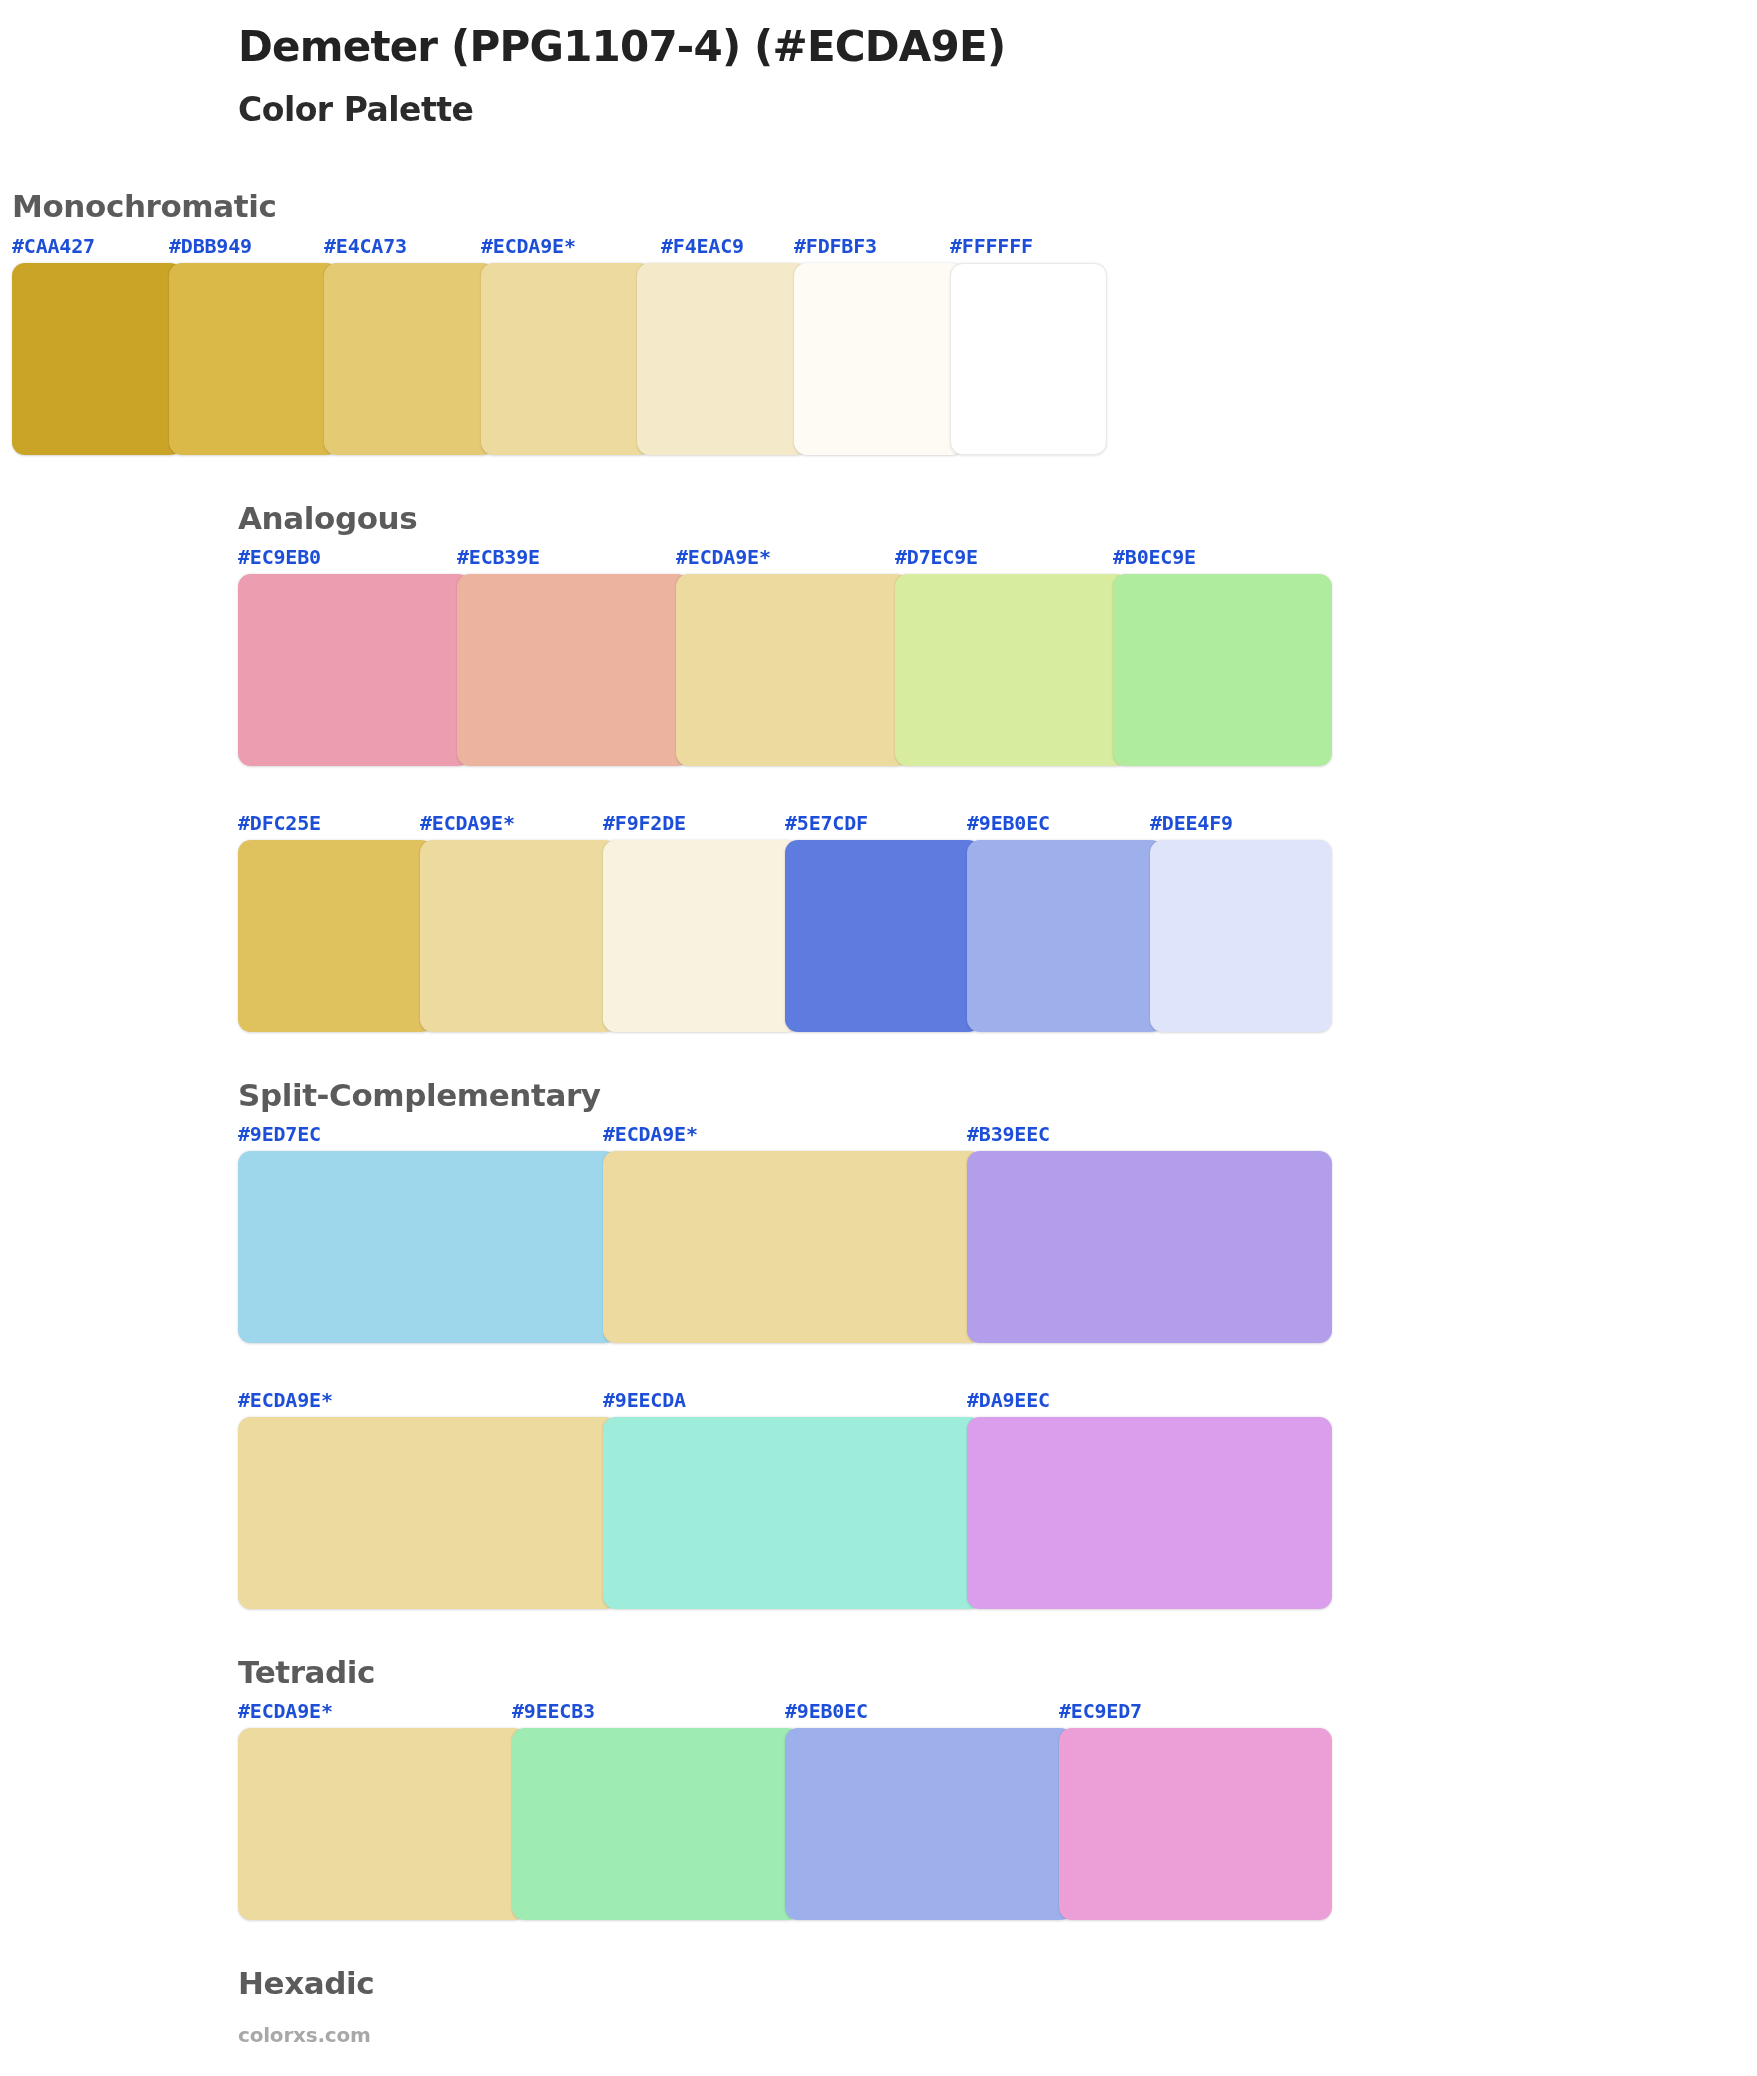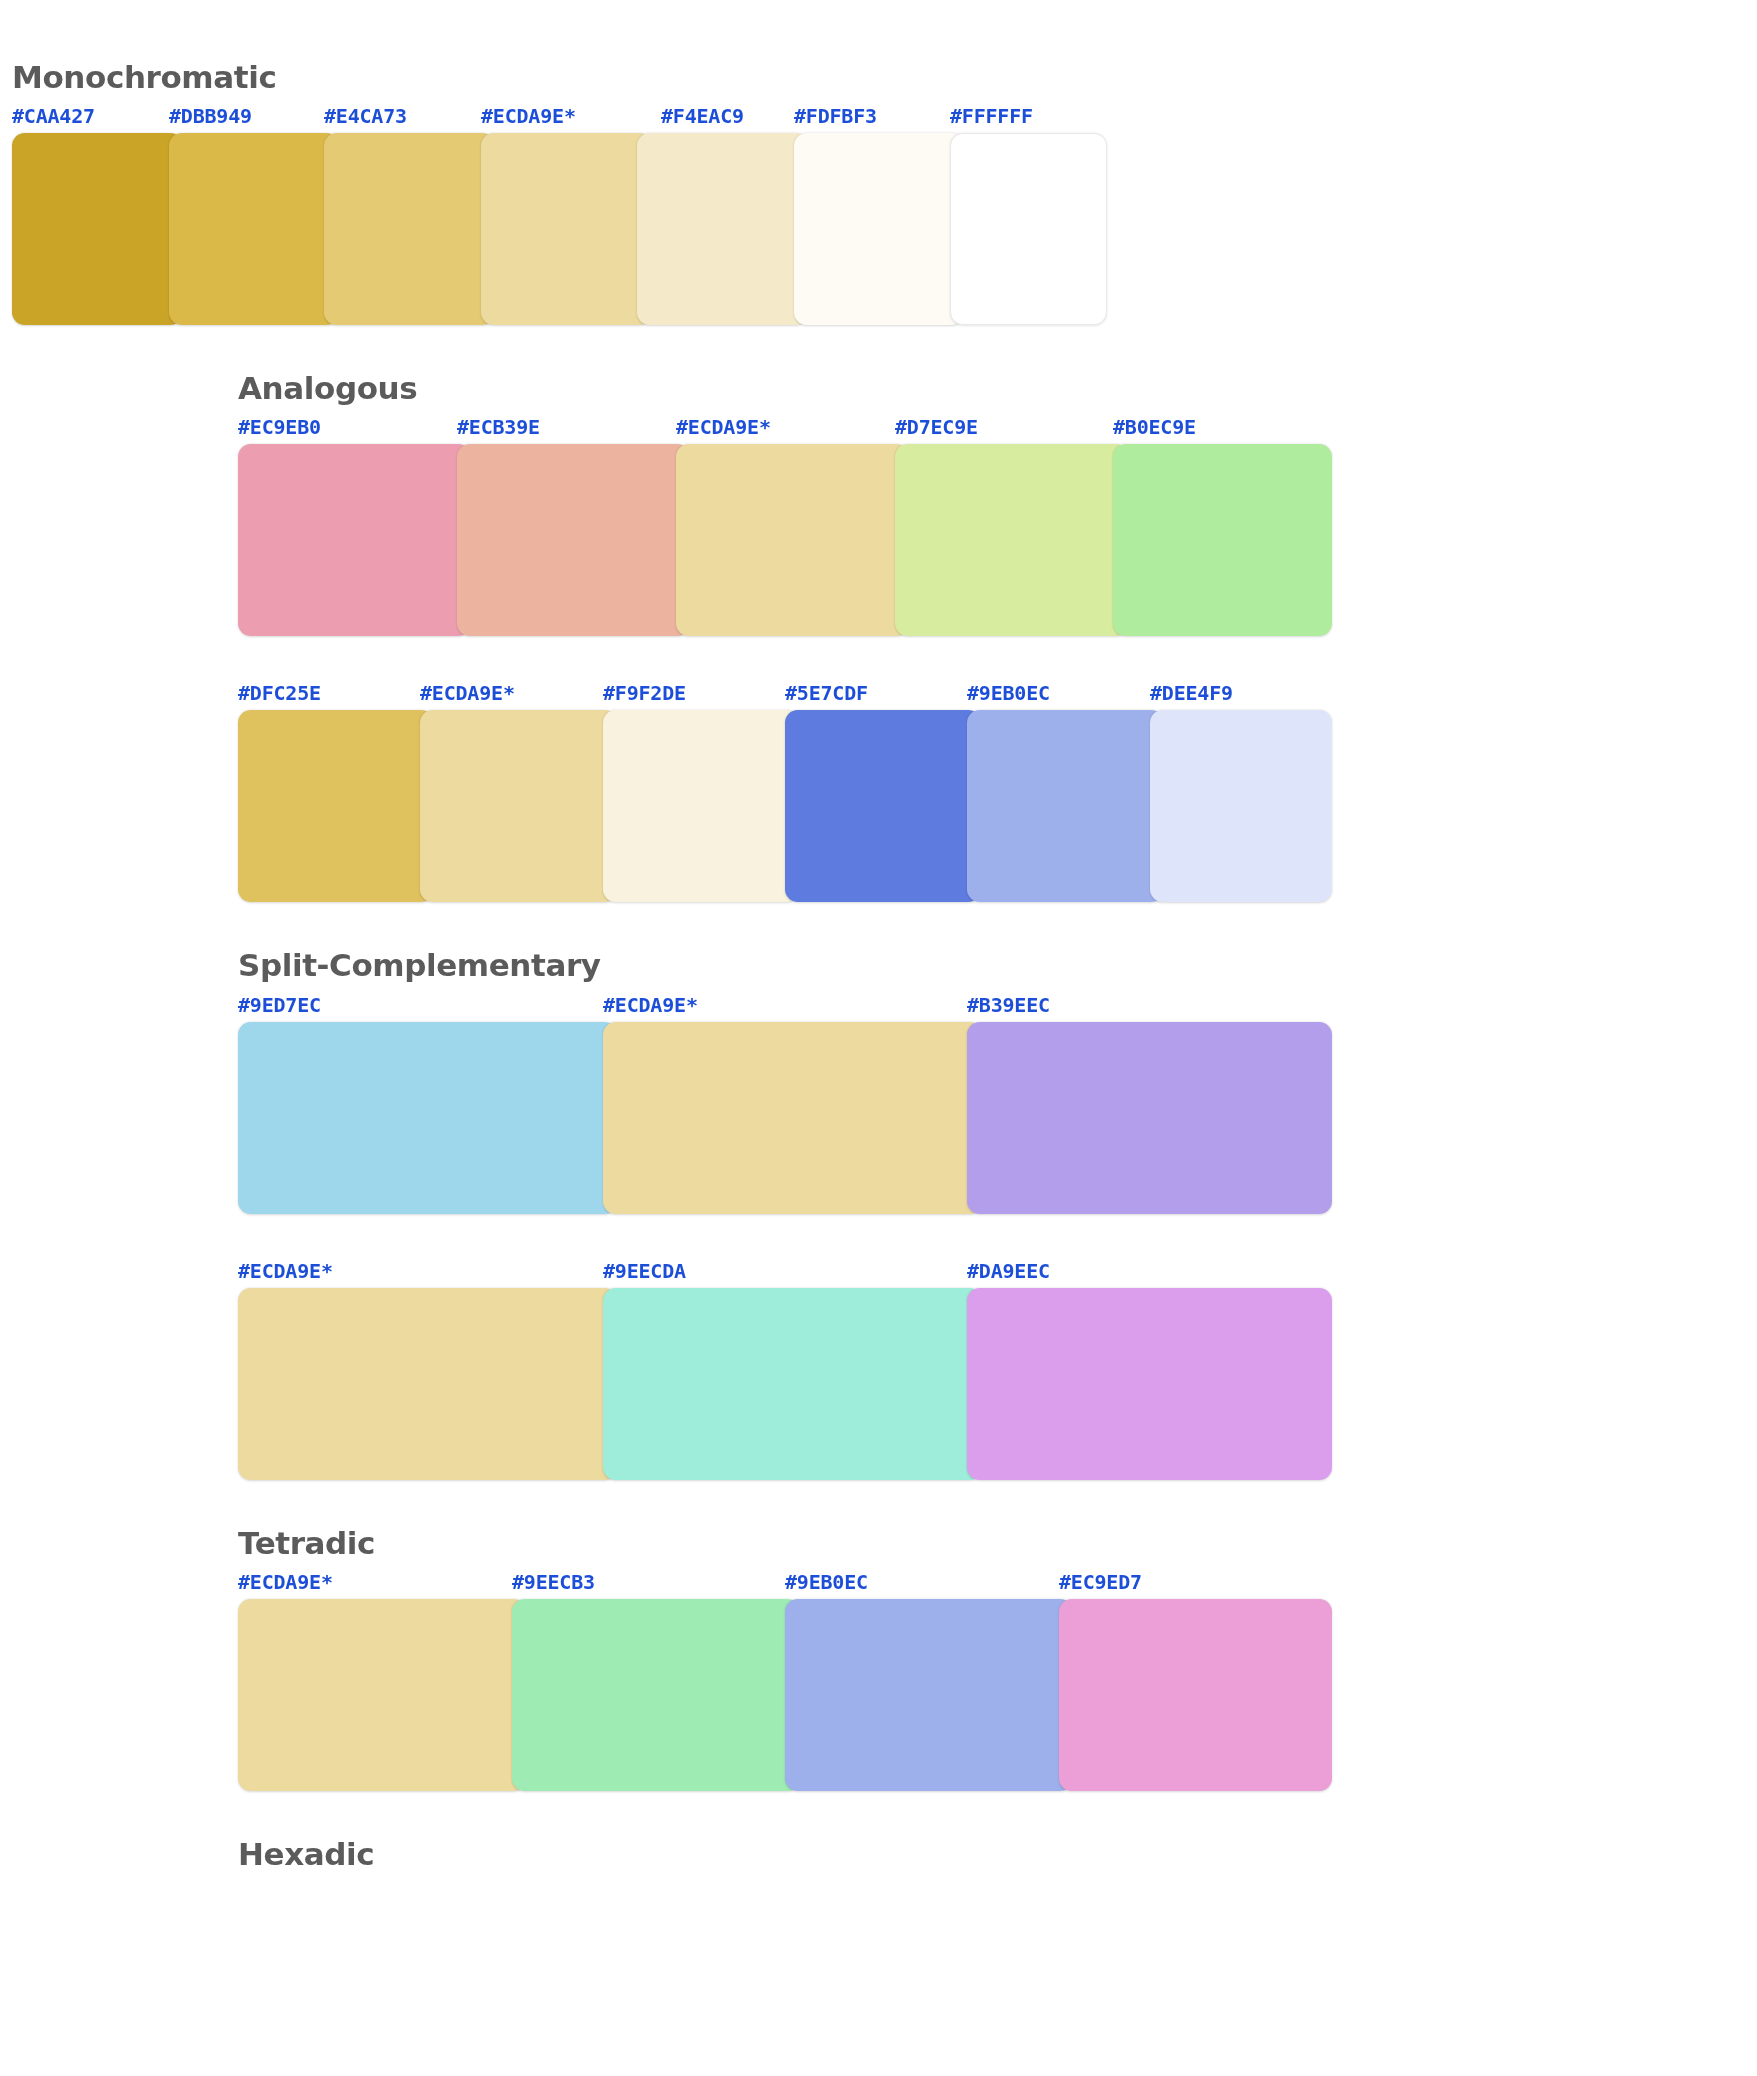--- a/index.html
+++ b/index.html
@@ -111,20 +111,24 @@
     font-weight: 700;
     color: #a8a8a8;
     letter-spacing: -0.2px;
   }
 </style>
 </head>
 <body>
 
 <div class="page">
 
+  <div class="header">
+    <h1 class="page-title">Demeter (PPG1107-4) (#ECDA9E)</h1>
+    <h2 class="page-subtitle">Color Palette</h2>
+  </div>
 
   <div class="sections" id="sections-root">
       <div class="section" style="margin-bottom: 45px; padding-left: 12px;">
         <div class="section-title">Monochromatic</div>
         <div class="swatch-row">
           <div class="labels">
             <span class="swatch-label" style="left: 0px;">#CAA427</span>
             <span class="swatch-label" style="left: 157px;">#DBB949</span>
             <span class="swatch-label" style="left: 312px;">#E4CA73</span>
             <span class="swatch-label" style="left: 469px;">#ECDA9E*</span>

